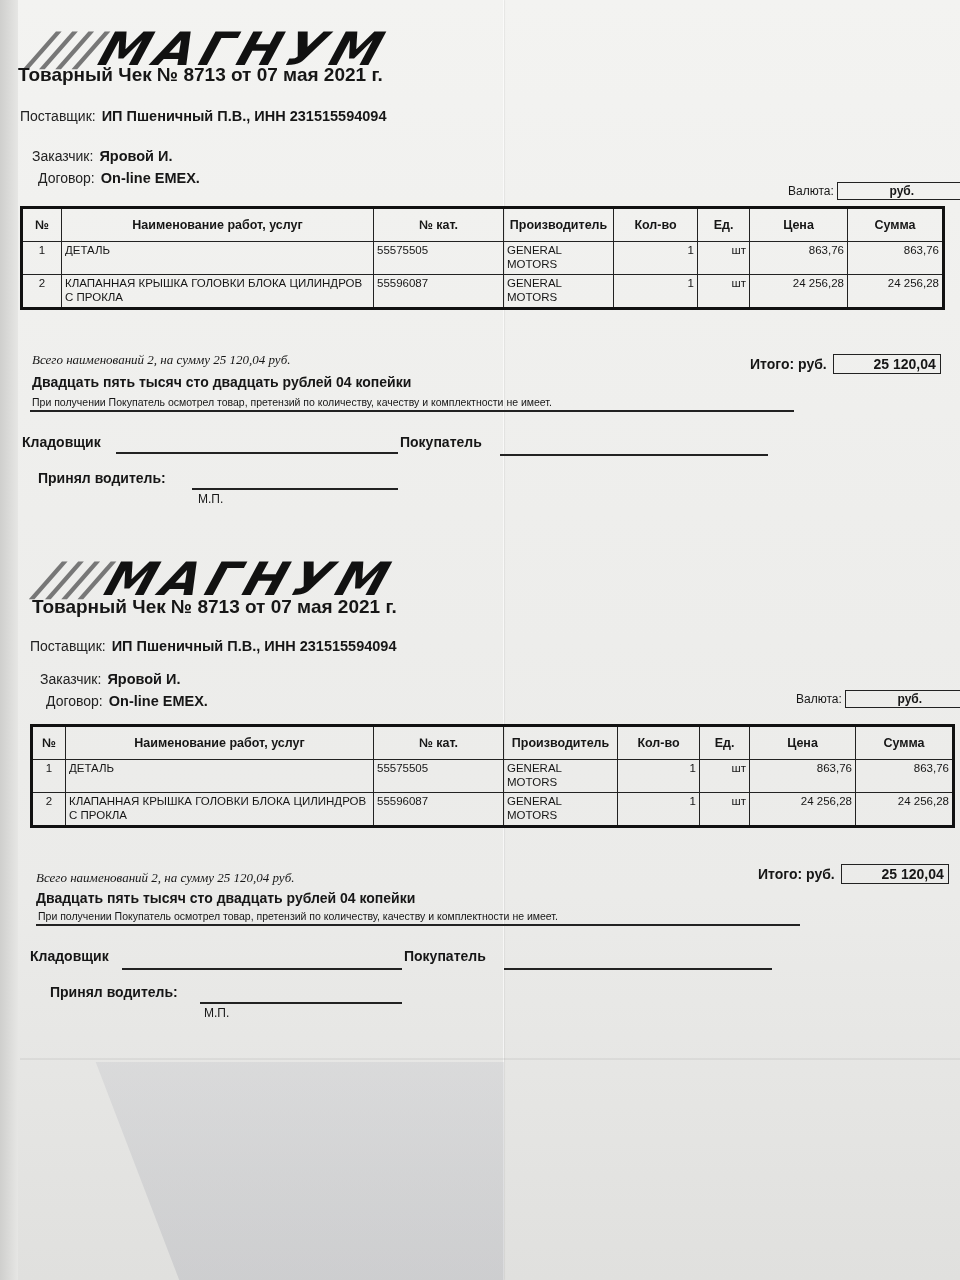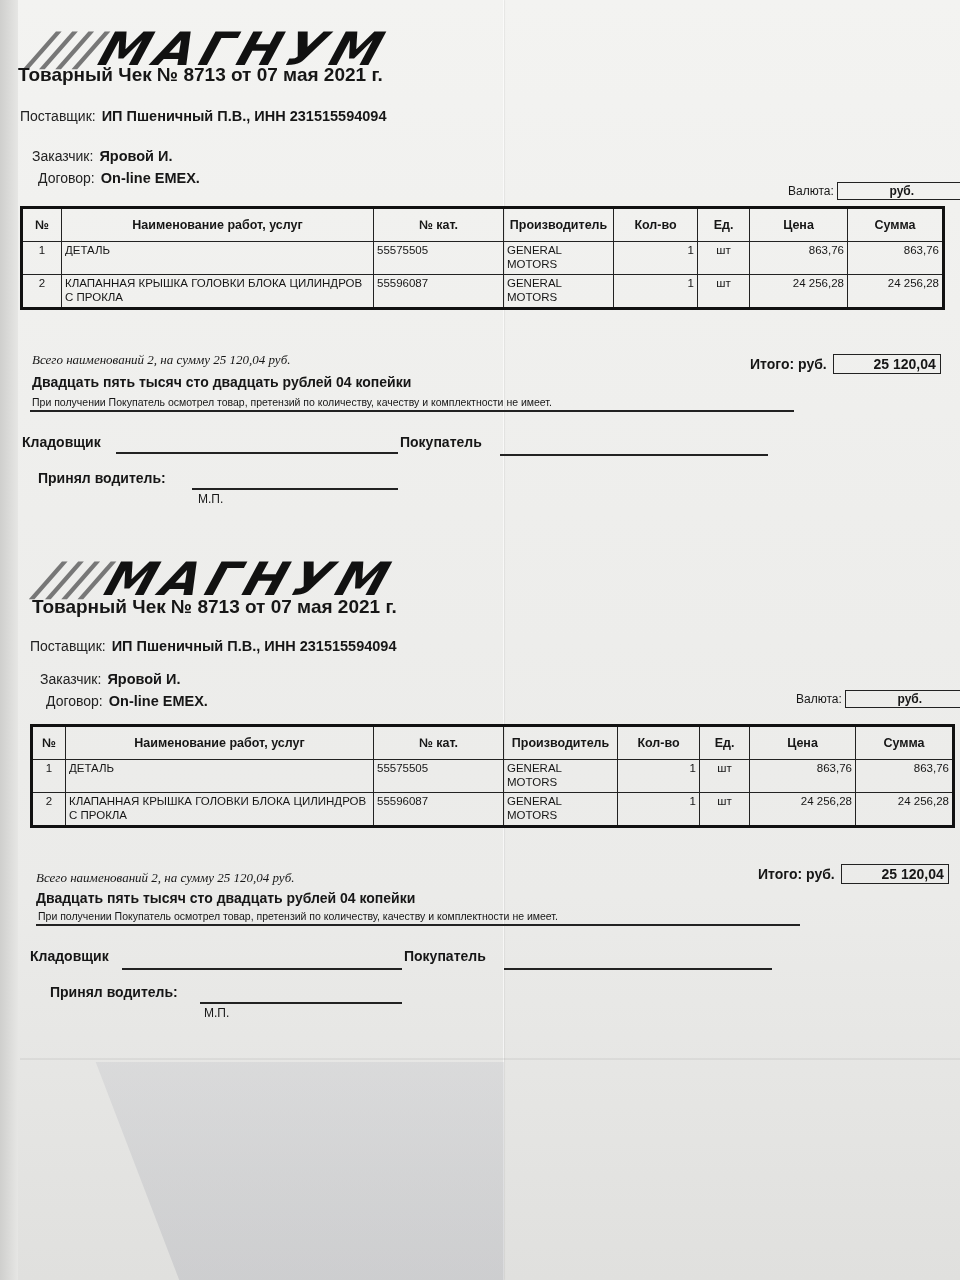--- a/index.html
+++ b/index.html
@@ -63,21 +63,21 @@
   }
 
   table.items {
     position: absolute; border-collapse: collapse; border: 3px solid #111; table-layout: fixed;
   }
   table.items th, table.items td { border: 1.5px solid #222; vertical-align: top; }
   table.items th { font-size: 12.5px; font-weight: bold; height: 30px; vertical-align: middle; text-align: center; }
   table.items td { font-size: 11.5px; height: 30px; padding: 1px 3px; line-height: 1.25; }
   td.num { text-align: center; font-size: 12px; }
   td.right { text-align: right; }
-  td.center { text-align: center; }
+  td.center { text-align: right; }
   td.desc { font-size: 10.5px; }
 
   .total { position: absolute; font-weight: bold; font-size: 14px; white-space: nowrap; margin-top: 32px; }
   .total .box {
     display: inline-block; border: 1.5px solid #222; width: 98px; text-align: right;
     padding: 1px 4px; margin-left: 6px; font-size: 14px;
   }
 
   .summary { position: absolute; font-family: "Liberation Serif", serif; font-style: italic; font-size: 13px; white-space: nowrap; }
   .words { position: absolute; font-weight: bold; font-size: 14px; white-space: nowrap; }

